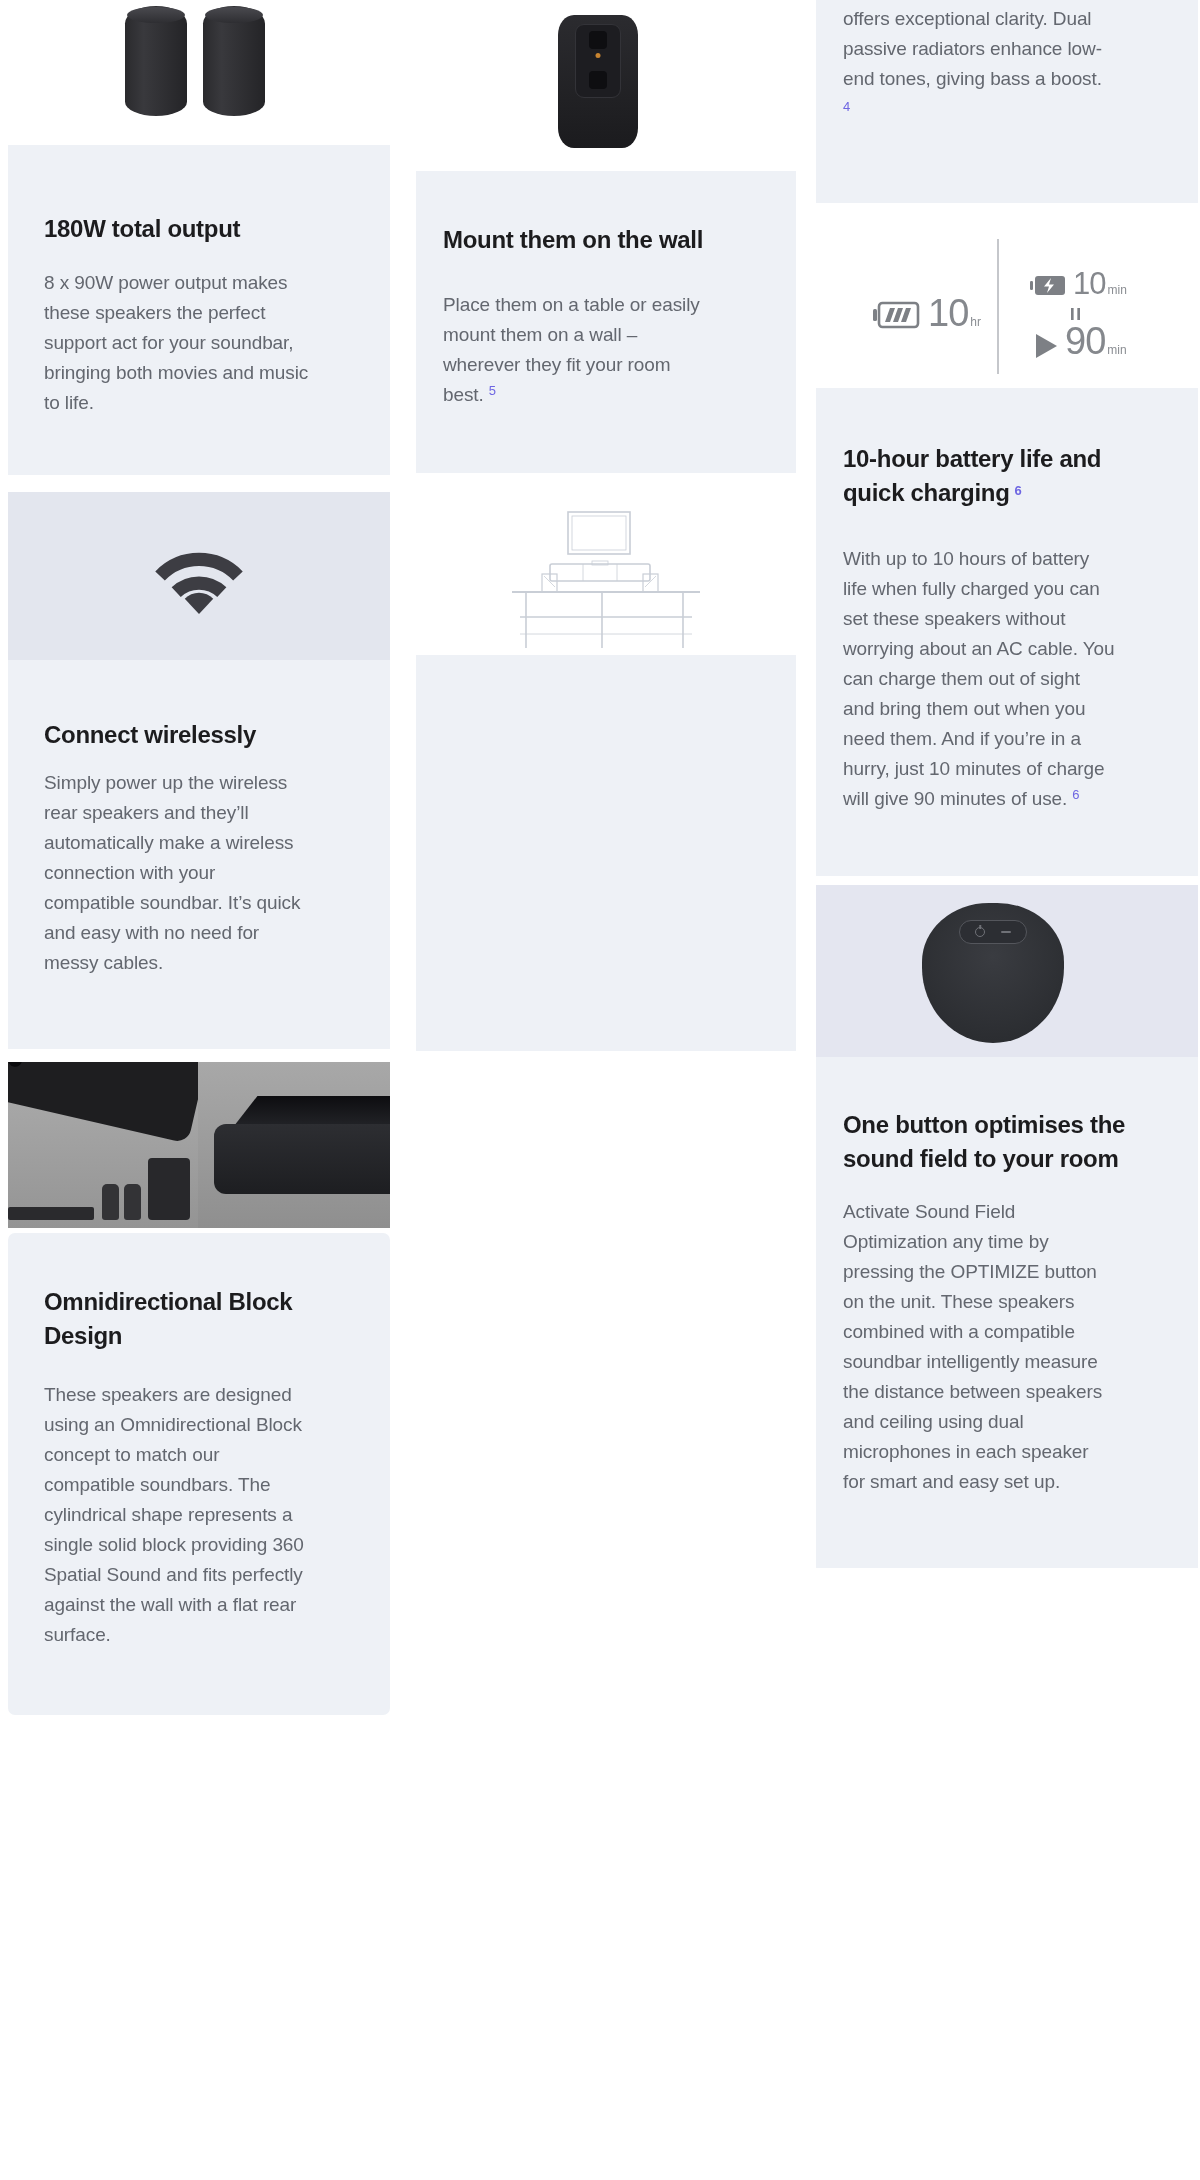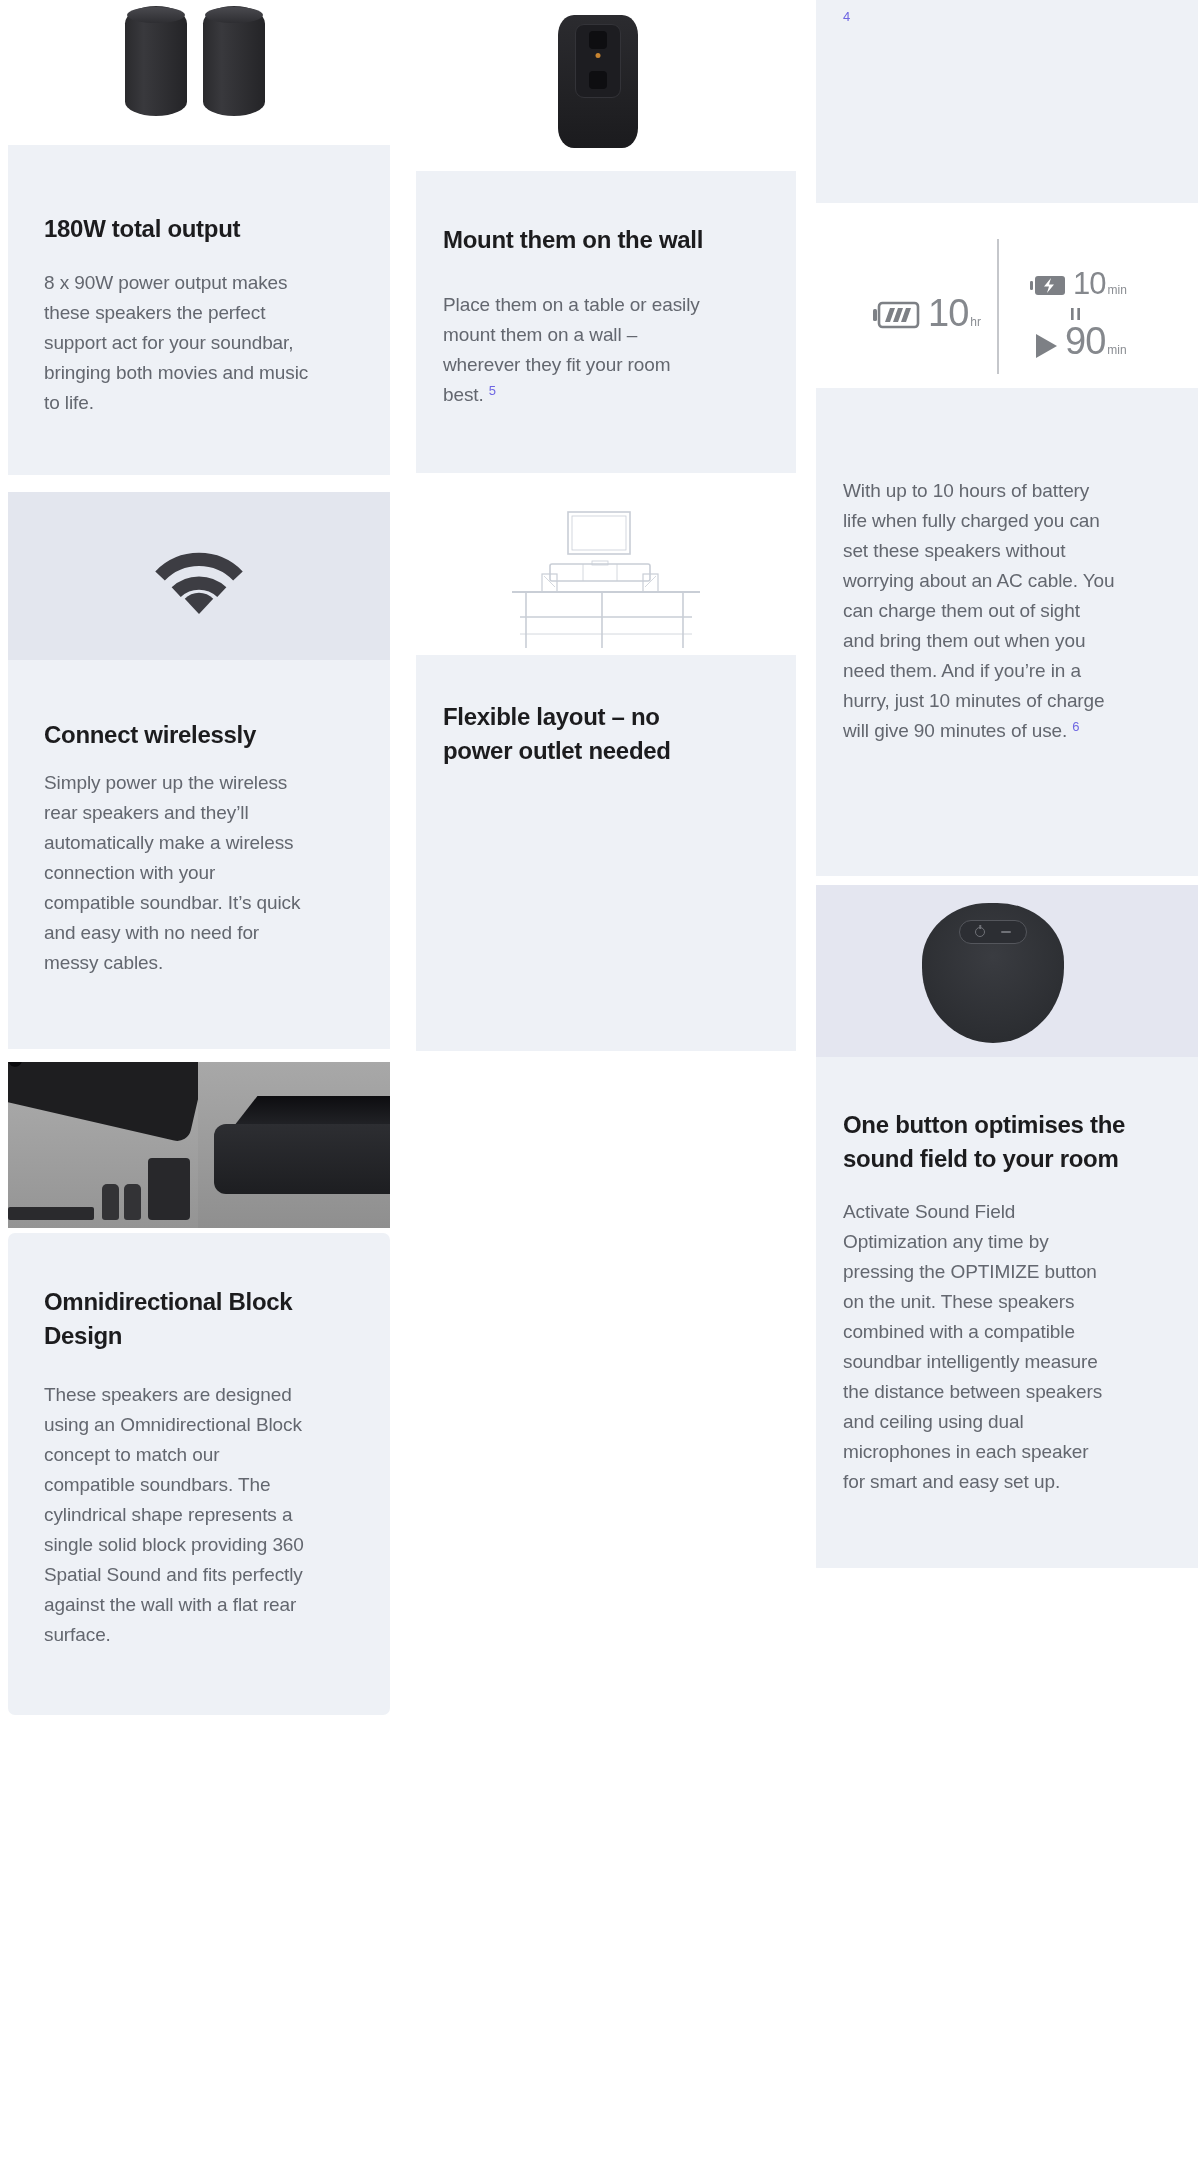--- a/index.html
+++ b/index.html
@@ -182,28 +182,29 @@
           <line x1="104" y1="141" x2="276" y2="141" stroke-width="1.6"></line>
           <line x1="110" y1="116" x2="110" y2="172"></line>
           <line x1="186" y1="116" x2="186" y2="172"></line>
           <line x1="267" y1="116" x2="267" y2="172"></line>
           <line x1="104" y1="158" x2="276" y2="158" stroke-width="0.8"></line>
         </g>
       </svg>
     </div>
 
     <div class="block card" style="top:655px;height:396px;padding:45px 24px 0 27px;">
-      <h3 class="heading">Flexible layout – no
-power outlet needed</h3>
     </div>
   </div>
 
   <div class="col" id="col3">
 
     <div class="block card" style="top:0;height:203px;padding:4px 24px 0 27px;">
+      <p class="body"><span>offers exceptional clarity. Dual
+passive radiators enhance low-
+end tones, giving bass a boost.</span></p>
       <a class="fn-line">4</a>
     </div>
 
     <div class="block bat-area" style="top:204px;height:201px;">
       <div class="divider" style="left:181px;top:35px;height:135px;"></div>
 
       <div class="grp" style="left:56px;top:88px;">
         <svg width="48" height="30" viewBox="0 0 48 30" style="margin:0 8px 5px 0;">
           <rect x="1" y="9" width="4" height="12" rx="1.5" fill="#7d8085"></rect>
           <rect x="7" y="3" width="39" height="24" rx="3.5" fill="none" stroke="#7d8085" stroke-width="2.6"></rect>
@@ -230,20 +231,22 @@
       <span class="equals" style="left:252px;top:96px;">=</span>
 
       <div class="grp" style="left:220px;top:116px;">
         <div class="play-tri" style="margin-bottom:5px;"></div>
         <span class="num-lg">90</span>
         <span class="unit" style="padding-bottom:6px;">min</span>
       </div>
     </div>
 
     <div class="block card" style="top:388px;height:488px;padding:54px 20px 0 27px;">
+      <h3 class="heading"><span>10-hour battery life and
+quick charging</span><sup class="fn">6</sup></h3>
       <p class="body" style="margin-top:34px;"><span>With up to 10 hours of battery
 life when fully charged you can
 set these speakers without
 worrying about an AC cable. You
 can charge them out of sight
 and bring them out when you
 need them. And if you’re in a
 hurry, just 10 minutes of charge
 will give 90 minutes of use.</span><sup class="fn">6</sup></p>
     </div>

